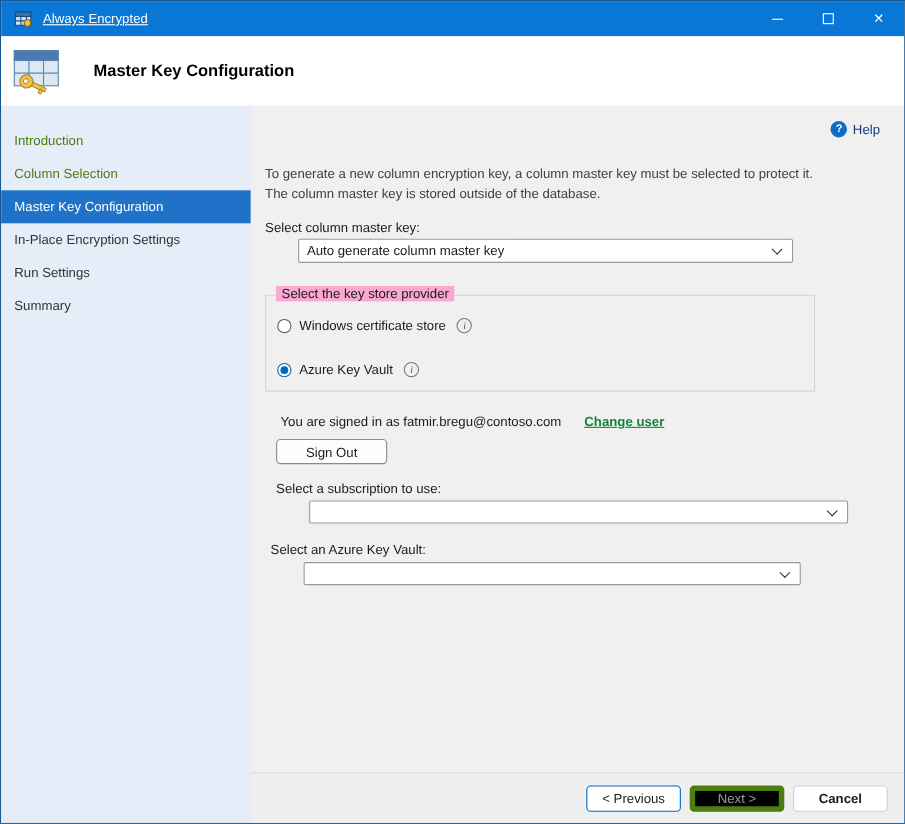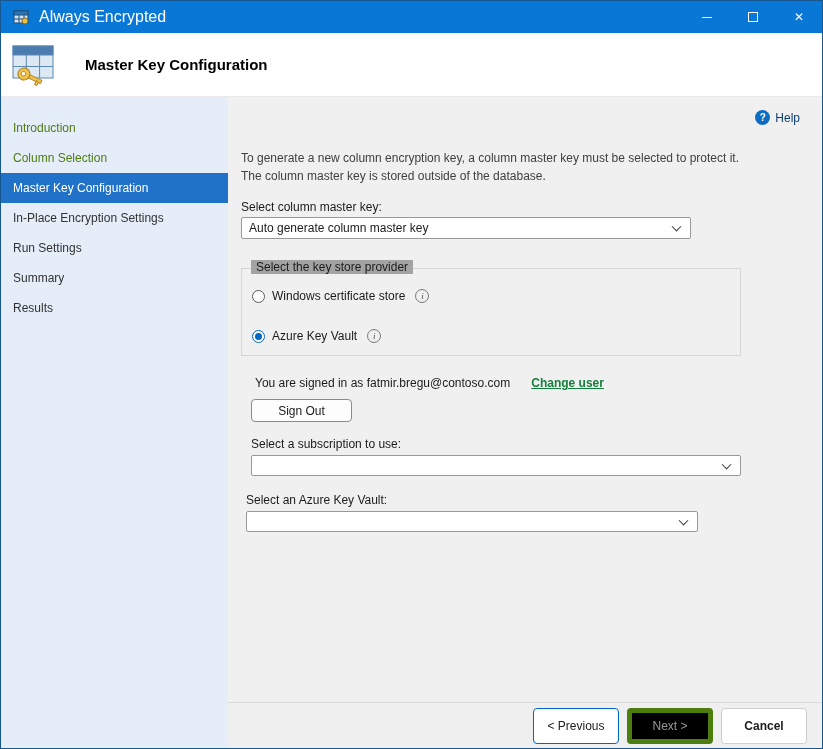--- a/index.html
+++ b/index.html
@@ -5,21 +5,21 @@
   * { box-sizing: border-box; margin: 0; padding: 0; }
   body { background: #cfcfcf; font-family: "Liberation Sans", sans-serif; }
   .window {
     width: 823px; height: 749px; position: relative; overflow: hidden;
     background: #F0F0F0; border: 1px solid #17568F;
     font-family: "Liberation Sans", sans-serif; font-size: 12px; color: #1b1b1b;
   }
   
   .titlebar { height: 32px; background: #0977D6; display: flex; align-items: center; color: #fff; }
   .titlebar-icon { margin: 0 10px 0 12px; display: flex; }
-  .title-text { font-size: 16px; }
+  .title-text { font-size: 12px; text-decoration: underline; }
   .win-controls { margin-left: auto; display: flex; height: 100%; }
   .win-btn { width: 46px; height: 100%; display: flex; align-items: center; justify-content: center; cursor: pointer; }
   .glyph-min { width: 10px; height: 1px; background: #fff; }
   .glyph-max { width: 10px; height: 10px; border: 1px solid #fff; }
   .glyph-close { font-size: 12px; line-height: 1; }
   
   .header { height: 64px; background: #ffffff; display: flex; align-items: center; border-bottom: 1px solid #E9E9E9; }
   .header-icon { margin-left: 9px; display: flex; }
   .page-title { margin-left: 29px; font-size: 15px; font-weight: bold; color: #000; }
   
@@ -33,31 +33,31 @@
   
   .help { position: absolute; top: 13px; right: 22px; display: flex; align-items: center; gap: 5px; color: #0B3E79; cursor: pointer; }
   .help-q { width: 15px; height: 15px; border-radius: 50%; background: #0E6DC2; color: #fff;
             font-size: 10px; font-weight: bold; display: flex; align-items: center; justify-content: center; }
   
   .intro { position: absolute; left: 13px; top: 52px; width: 514px; line-height: 1.5; color: #404040; }
   
   .field-label { position: absolute; color: #1b1b1b; }
   .lbl-master { left: 13px; top: 103px; }
   .combo { position: absolute; background: #fff; border: 1px solid #999999; border-radius: 2px;
-           display: flex; align-items: center; padding: 0 26px 0 7px; cursor: pointer; }
+           display: flex; align-items: center; padding: 0 26px 0 7px; cursor: pointer; margin-left: 30px; }
   .combo-master { left: 13px; top: 120px; width: 450px; height: 22px; }
   .combo-sub    { left: 23px; top: 358px; width: 490px; height: 21px; }
   .combo-vault  { left: 18px; top: 414px; width: 452px; height: 21px; }
   .chevron { position: absolute; right: 10px; top: 50%; width: 7px; height: 7px;
              border-right: 1px solid #333; border-bottom: 1px solid #333;
              transform: translateY(-70%) rotate(45deg); }
   
   .groupbox { position: absolute; left: 13px; top: 171px; width: 500px; height: 88px;
               border: 1px solid #D6D6D6; }
-  .groupbox-label { position: absolute; top: -9px; left: 9px; background: #a3a3a3; padding: 0 5px; }
+  .groupbox-label { position: absolute; top: -9px; left: 9px; background: #f9a8d4; padding: 0 5px; }
   .radio-row { position: absolute; left: 10px; display: flex; align-items: center; gap: 7px; cursor: pointer; }
   .radio-row-1 { top: 20px; }
   .radio-row-2 { top: 60px; }
   .radio { width: 13px; height: 13px; border-radius: 50%; border: 1px solid #5A5A5A; background: #fff; position: relative; }
   .radio.checked { border-color: #0067C0; }
   .radio.checked::after { content: ""; position: absolute; inset: 2px; border-radius: 50%; background: #0067C0; }
   .info-icon { width: 14px; height: 14px; border-radius: 50%; border: 1px solid #7A7A7A; color: #4A4A4A;
                font-size: 9px; font-style: italic; font-family: "Liberation Serif", serif;
                display: inline-flex; align-items: center; justify-content: center; margin-left: 3px; cursor: pointer; }
   
@@ -65,21 +65,21 @@
   .change-user { color: #15803d; text-decoration: underline; margin-left: 21px; cursor: pointer; font-weight: bold; }
   .signout-btn { position: absolute; left: 23px; top: 302px; width: 101px; height: 23px;
                  background: #FDFDFD; border: 1px solid #8A8A8A; border-radius: 4px;
                  font: inherit; color: #1b1b1b; cursor: pointer; display: flex; align-items: center; justify-content: center; }
   .lbl-sub   { left: 23px; top: 340px; }
   .lbl-vault { left: 18px; top: 396px; }
   
   .footer { position: absolute; left: 0; right: 0; bottom: 0; height: 46px;
             background: #EFEFEF; border-top: 1px solid #DBDBDB;
             display: flex; align-items: center; justify-content: flex-end; gap: 8px; padding-right: 15px; }
-  .btn { width: 86px; height: 36px; border-radius: 4px; font: inherit;
+  .btn { width: 86px; height: 24px; border-radius: 4px; font: inherit;
          display: flex; align-items: center; justify-content: center; cursor: pointer; }
   .btn-previous { background: #FFFFFF; border: 1px solid #0067C0; color: #1b1b1b; }
   .btn-next { background: #000000; border: 5px solid #4d7c0f; color: #9A9A9A; cursor: default; }
   .btn-cancel { background: #FFFFFF; border: 1px solid #CFCFCF; color: #1b1b1b; font-weight: bold; }
 </style>
 </head>
 <body>
 
 <div class="window">
 
@@ -129,21 +129,20 @@
 
   <div class="body">
 
     <div class="sidebar">
       <div class="nav-item nav-visited">Introduction</div>
       <div class="nav-item nav-visited">Column Selection</div>
       <div class="nav-item nav-active">Master Key Configuration</div>
       <div class="nav-item nav-upcoming">In-Place Encryption Settings</div>
       <div class="nav-item nav-upcoming">Run Settings</div>
       <div class="nav-item nav-upcoming">Summary</div>
-      <div class="nav-item nav-upcoming">Results</div>
     </div>
 
     <div class="main">
 
       <div class="help">
         <span class="help-q">?</span>
         <span>Help</span>
       </div>
 
       <div class="intro">To generate a new column encryption key, a column master key must be selected to protect it.  The column master key is stored outside of the database.</div>

